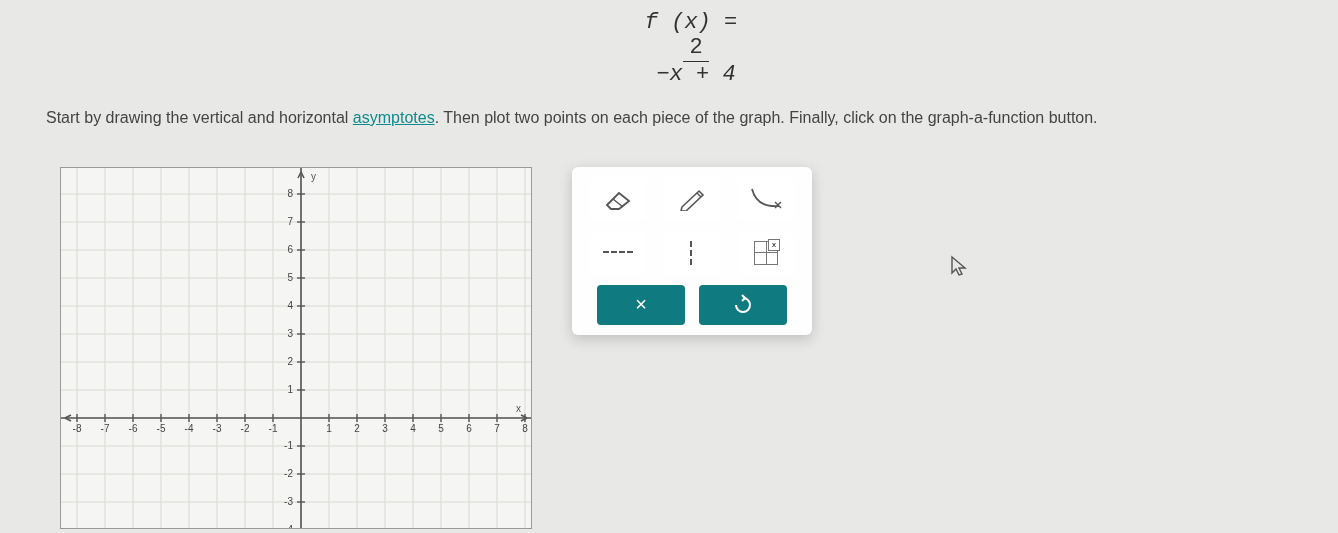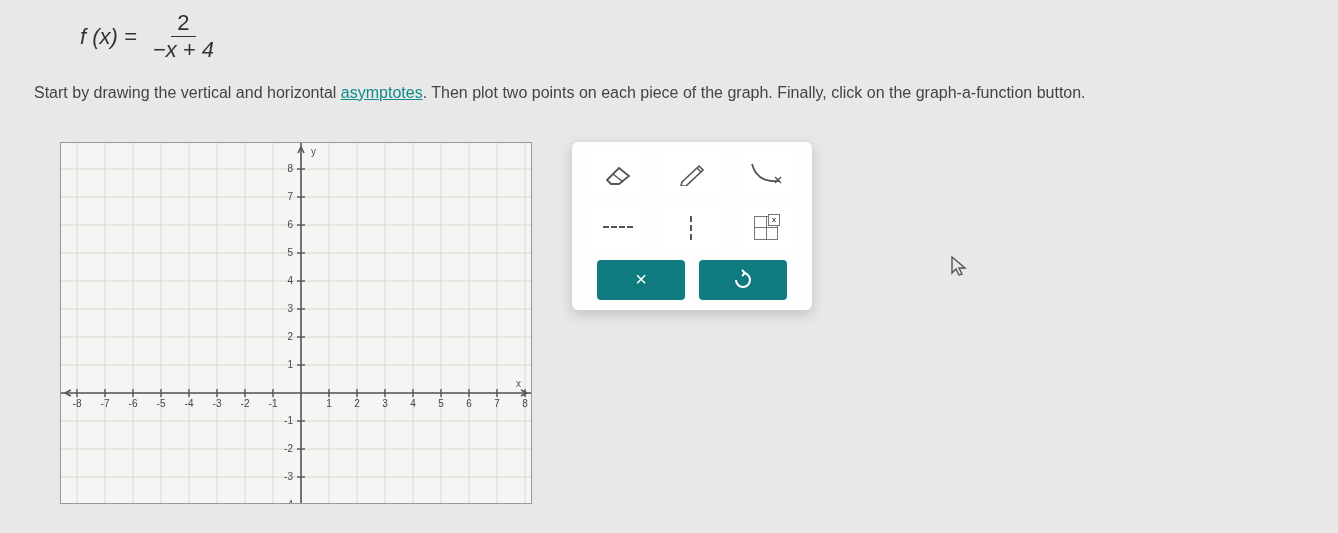--- a/index.html
+++ b/index.html
@@ -10,26 +10,27 @@
     color: #333;
     width: 1338px;
     height: 533px;
     overflow: hidden;
   }
   .page {
     background: #e8e8e6;
     padding: 0px 30px 0 30px;
   }
   .formula {
-    font-family: Liberation Sans, sans-serif;
+    font-family: Liberation Mono, monospace;
     font-size: 22px;
     margin: 10px 0 20px 50px;
     font-style: italic;
     display: flex;
     align-items: center;
+    flex-direction: column;
   }
   .formula .fx {
     margin-right: 6px;
   }
   .frac {
     display: inline-flex;
     flex-direction: column;
     align-items: center;
     font-style: normal;
     vertical-align: middle;
@@ -41,21 +42,21 @@
     line-height: 1.2;
   }
   .frac .den {
     padding: 0 6px;
     line-height: 1.2;
     font-style: italic;
   }
   .instructions {
     font-size: 16px;
     color: #444;
-    margin: 0 0 40px 4px;
+    margin: 0 0 40px 16px;
   }
   .instructions a {
     color: #0f8b8d;
     text-decoration: underline;
   }
   .workspace {
     display: flex;
     gap: 40px;
     align-items: flex-start;
     margin-left: 30px;

